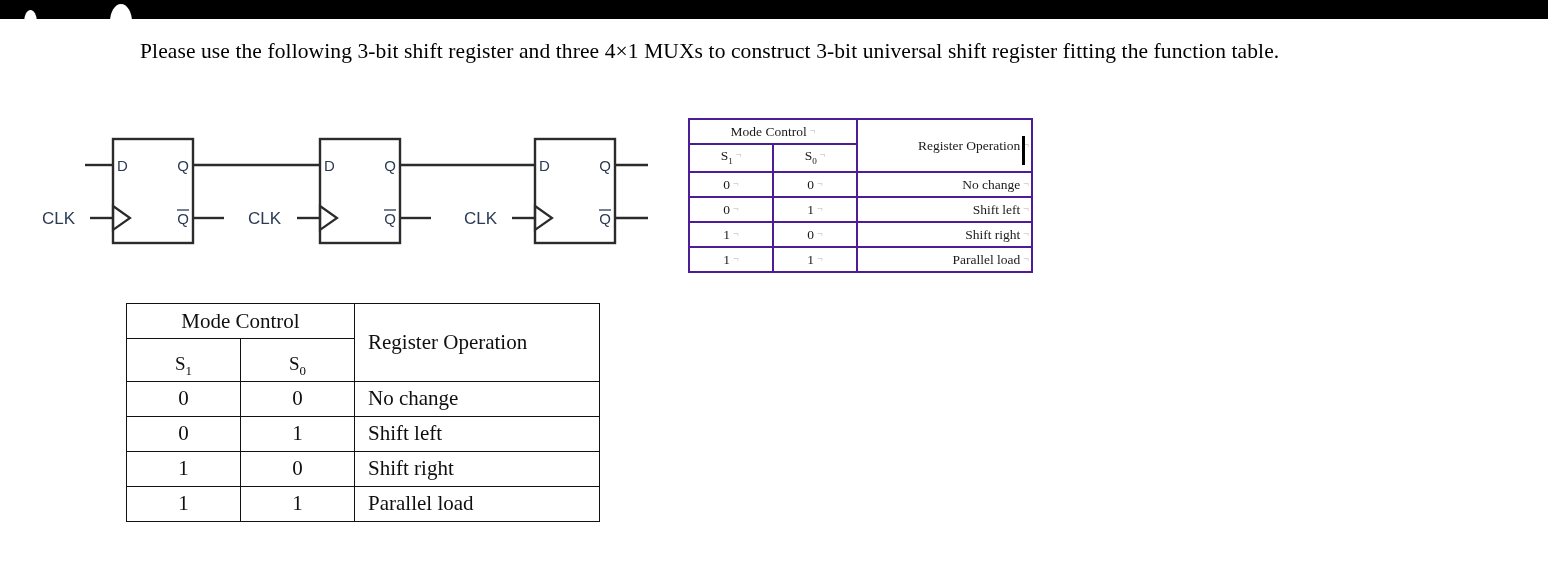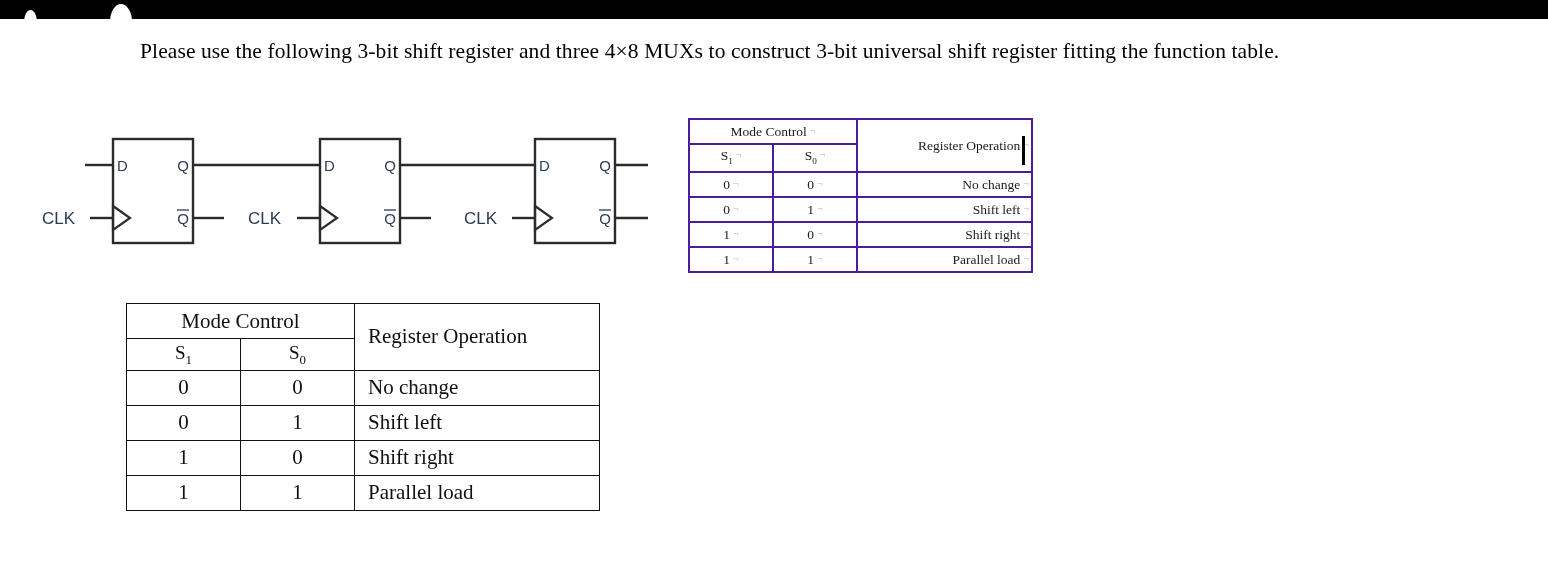--- a/index.html
+++ b/index.html
@@ -109,36 +109,36 @@
     padding: 3px 4px;
     height: 28px;
   }
   #table-large td.op {
     text-align: left;
     padding-left: 13px;
     width: 227px;
   }
   #table-large td.hd-mode { width: 209px; }
   #table-large td.s1, #table-large td.s0 { width: 105px; }
-  #table-large td.sub { font-size: 19px; padding-top: 3px; padding-bottom: 2px; height: 24px; }
+  #table-large td.sub { font-size: 19px; padding-top: 14px; padding-bottom: 2px; height: 24px; }
   sub { font-size: 0.68em; }
 
   .ff-label {
     font-family: "Liberation Sans", sans-serif;
   }
 </style>
 </head>
 <body>
 
 <div id="top-bar">
   <div class="bar-notch" id="bar-notch-a"></div>
   <div class="bar-notch" id="bar-notch-b"></div>
 </div>
 
-<div id="prompt-line">Please use the following 3-bit shift register and three 4×8 MUXs to construct 3-bit universal shift register fitting the function table.</div>
+<div id="prompt-line">Please use the following 3-bit shift register and three 4×1 MUXs to construct 3-bit universal shift register fitting the function table.</div>
 
 <div id="ff-diagram">
 <svg width="690" height="160" viewBox="0 0 690 160" xmlns="http://www.w3.org/2000/svg">
   <g stroke="#2b2b2b" stroke-width="2.4" fill="none">
 
     <rect x="113" y="29" width="80" height="104"></rect>
 
     <line x1="85" y1="55" x2="113" y2="55"></line>
 
     <line x1="90" y1="108" x2="113" y2="108"></line>

